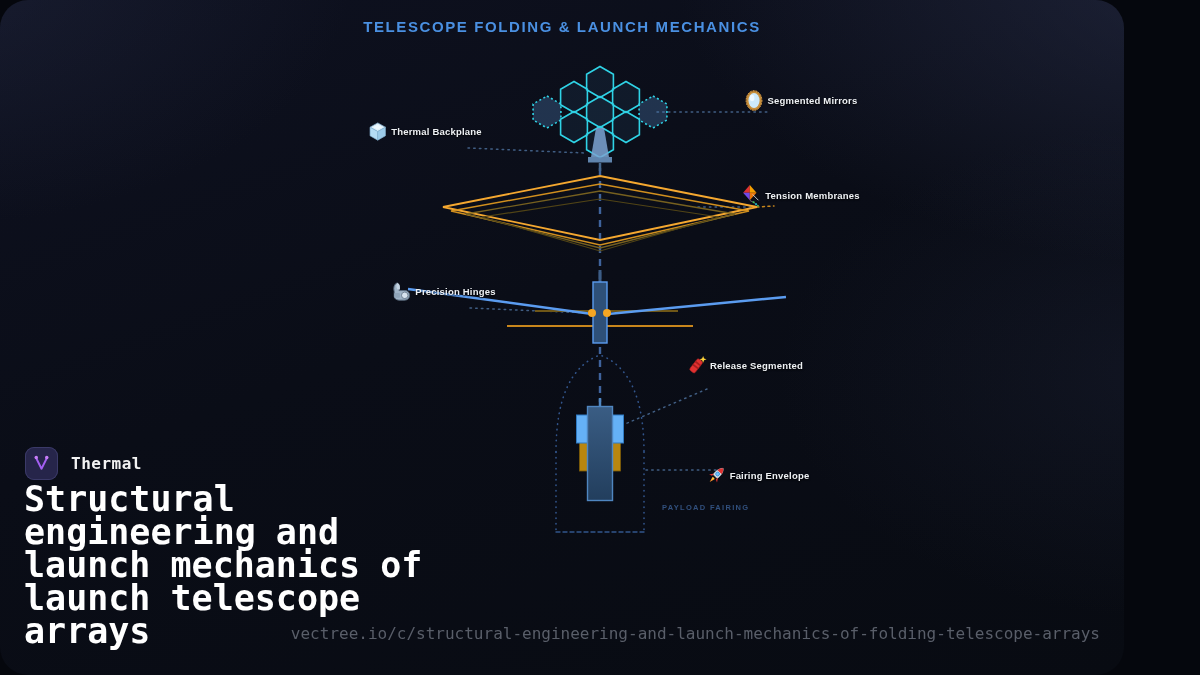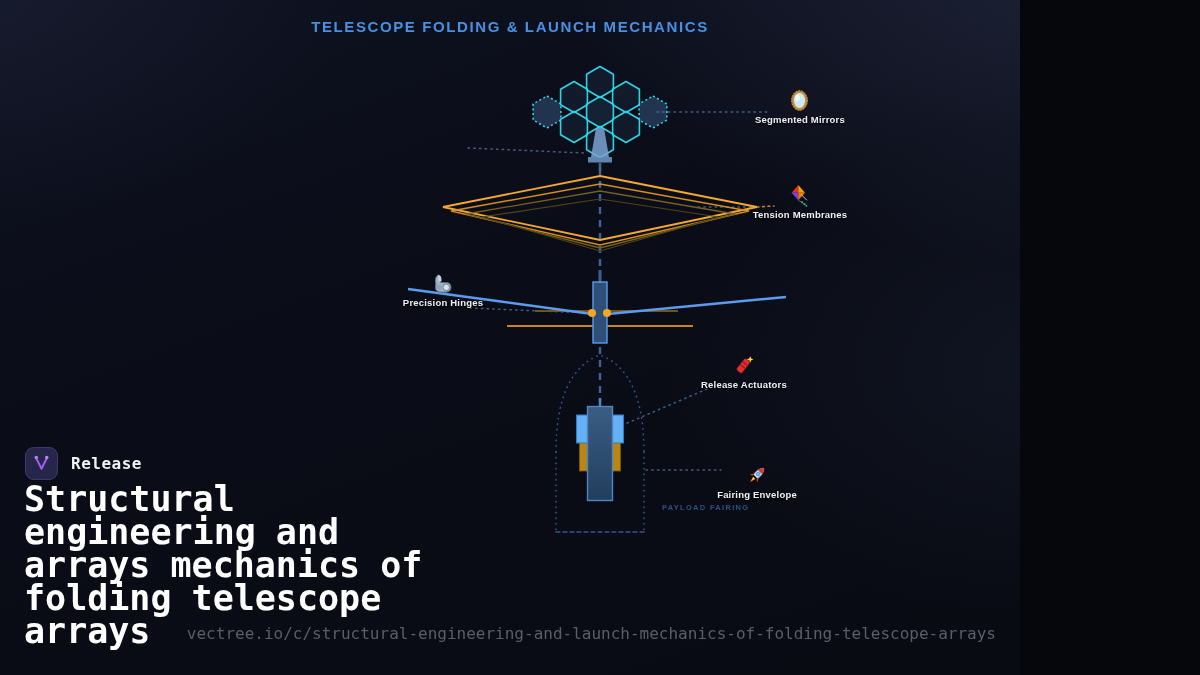--- a/index.html
+++ b/index.html
@@ -1,31 +1,32 @@
 <!DOCTYPE html>
 <html><head>
 <meta charset="utf-8">
 <style>
   html,body{margin:0;padding:0;background:#05070d;}
   .canvas{
-    position:relative;width:1020px;height:675px;overflow:hidden;
+    position:relative;width:1124px;height:675px;overflow:hidden;
     background:
       radial-gradient(900px 500px at 108% -5%, rgba(46,52,82,.55), rgba(46,52,82,0) 60%),
       radial-gradient(700px 420px at -6% -4%, rgba(40,46,72,.40), rgba(40,46,72,0) 60%),
       radial-gradient(600px 380px at 104% 55%, rgba(36,42,66,.30), rgba(36,42,66,0) 65%),
       linear-gradient(160deg,#0e1120 0%,#0a0d17 45%,#080b12 100%);
     font-family:"Liberation Sans",sans-serif;
+    border-radius:28px;
   }
   .page-title{
     position:absolute;top:18px;left:0;width:100%;text-align:center;
     font-size:15px;font-weight:bold;letter-spacing:1.6px;color:#4a90e2;
   }
   .diagram-svg{position:absolute;left:0;top:0;}
   .callout{
-    position:absolute;display:flex;flex-direction:column;align-items:center;gap:2px;
+    position:absolute;display:flex;flex-direction:row;align-items:center;gap:2px;
     transform:translateX(-50%);
   }
   .c-icon{width:23px;height:23px;display:block;}
   .c-icon svg{width:23px;height:23px;display:block;}
   .c-label{
     font-size:9.5px;font-weight:bold;color:#eef1f4;white-space:nowrap;
     letter-spacing:.2px;text-shadow:0 1px 2px rgba(0,0,0,.95);
   }
   .fairing-caption{
     position:absolute;left:662px;top:494px;
@@ -127,20 +128,31 @@
     <g>
       <rect x="579.5" y="437" width="10" height="34" fill="#b9860f" stroke="#7d5c08" stroke-width="0.8"></rect>
       <rect x="610.5" y="437" width="10" height="34" fill="#b9860f" stroke="#7d5c08" stroke-width="0.8"></rect>
       <rect x="576.5" y="415" width="11.5" height="28" fill="#65b1f6" stroke="#2f7bc4" stroke-width="1"></rect>
       <rect x="612" y="415" width="11.5" height="28" fill="#65b1f6" stroke="#2f7bc4" stroke-width="1"></rect>
       <path d="M600,398 V407" stroke="#4f86c0" stroke-width="2.5"></path>
       <rect x="587.5" y="406.5" width="25" height="94" fill="url(#bodyGrad)" stroke="#4f86c0" stroke-width="1.4"></rect>
     </g>
   </svg>
 
+  <div class="callout" style="left:424px;top:120px;">
+    <span class="c-icon">
+      <svg viewBox="0 0 24 24">
+        <polygon points="12,3 20,7.5 12,12 4,7.5" fill="#ddeffa" stroke="#8ab8d8" stroke-width=".7"></polygon>
+        <polygon points="4,7.5 12,12 12,21 4,16.5" fill="#b5dcf4" stroke="#8ab8d8" stroke-width=".7"></polygon>
+        <polygon points="20,7.5 12,12 12,21 20,16.5" fill="#9ccbe9" stroke="#8ab8d8" stroke-width=".7"></polygon>
+        <polygon points="12,5 17,7.5 12,10 7,7.5" fill="#f2fbff" opacity=".8"></polygon>
+      </svg>
+    </span>
+    <span class="c-label">Thermal Backplane</span>
+  </div>
 
   <div class="callout" style="left:800px;top:89px;">
     <span class="c-icon">
       <svg viewBox="0 0 24 24">
         <ellipse cx="12" cy="12" rx="8.2" ry="10.2" fill="#c98f3a" stroke="#8a5a20" stroke-width="1"></ellipse>
         <ellipse cx="12" cy="12" rx="8.2" ry="10.2" fill="none" stroke="#e8b868" stroke-width=".8" stroke-dasharray="1.5 1.5"></ellipse>
         <ellipse cx="12" cy="12" rx="5.8" ry="7.8" fill="#cdeafb"></ellipse>
         <ellipse cx="10" cy="9.5" rx="2.4" ry="3.4" fill="#eef9ff"></ellipse>
       </svg>
     </span>
@@ -157,21 +169,21 @@
         <path d="M10,17 C12,19 14,18 15,20 C16,22 18,21 19,23" fill="none" stroke="#9aa0a6" stroke-width=".7"></path>
         <circle cx="14" cy="19" r="1.1" fill="#40c057"></circle>
         <circle cx="16.5" cy="21" r="1.1" fill="#15aabf"></circle>
         <circle cx="18.5" cy="22.8" r="1" fill="#40c057"></circle>
         <path d="M13,11 L19,17" stroke="#d9dde2" stroke-width=".9"></path>
       </svg>
     </span>
     <span class="c-label">Tension Membranes</span>
   </div>
 
-  <div class="callout" style="left:443px;top:272px;">
+  <div class="callout" style="left:443px;top:280px;">
     <span class="c-icon">
       <svg viewBox="0 0 24 24">
         <path d="M7,3 C4,4 3,8 4,12 L4,17 C4,19 6,21 9,21 L15,21 C18,21 20,19 20,16 C20,13 18,11 15,11 L9,11 L9,7 C9,5 8.5,3.5 7,3 Z" fill="#9fb3c6" stroke="#5a6b7d" stroke-width="1"></path>
         <path d="M7,3 C9,3.5 10,5 10,7 L10,10 L8,10 C6,9 6,5 7,3 Z" fill="#c3d3e2"></path>
         <circle cx="15" cy="16" r="3.4" fill="#d7e3ee" stroke="#5a6b7d" stroke-width=".8"></circle>
         <rect x="4" y="13.5" width="6" height="5" rx="1" fill="#8fa4b8"></rect>
       </svg>
     </span>
     <span class="c-label">Precision Hinges</span>
   </div>
@@ -181,21 +193,21 @@
       <svg viewBox="0 0 24 24">
         <g transform="rotate(38 12 12)">
           <rect x="8.5" y="5" width="7" height="15" rx="2" fill="#e03131" stroke="#9c2020" stroke-width=".6"></rect>
           <rect x="8.5" y="8.5" width="7" height="1.8" fill="#a61e1e"></rect>
           <rect x="8.5" y="12.5" width="7" height="1.8" fill="#a61e1e"></rect>
           <path d="M12,5 C12,3.5 13,3 13.5,2" stroke="#caa53f" stroke-width="1" fill="none"></path>
         </g>
         <path d="M19,2 L20,4.6 L22.6,5.6 L20,6.6 L19,9.2 L18,6.6 L15.4,5.6 L18,4.6 Z" fill="#ffd43b"></path>
       </svg>
     </span>
-    <span class="c-label">Release Actuators</span>
+    <span class="c-label">Release Segmented</span>
   </div>
 
   <div class="callout" style="left:757px;top:464px;">
     <span class="c-icon">
       <svg viewBox="0 0 24 24">
         <g transform="rotate(45 12 12)">
           <path d="M12,1.5 C15,4 15.8,9 15,13.5 L9,13.5 C8.2,9 9,4 12,1.5 Z" fill="#dde3e8" stroke="#9aa4ad" stroke-width=".6"></path>
           <path d="M12,1.5 C13.8,3 14.6,5 14.9,7 L9.1,7 C9.4,5 10.2,3 12,1.5 Z" fill="#e03131"></path>
           <circle cx="12" cy="9.8" r="2" fill="#74c0fc" stroke="#1c7ed6" stroke-width=".7"></circle>
           <polygon points="9.2,12 6.2,16.5 9.2,15.2" fill="#e03131"></polygon>
@@ -211,20 +223,20 @@
   <div class="fairing-caption">PAYLOAD FAIRING</div>
 
   <div class="brand-row">
     <span class="brand-logo">
       <svg width="21" height="21" viewBox="0 0 24 24">
         <path d="M6,6 L12,18 L18,6" fill="none" stroke="#a35ff2" stroke-width="2.2" stroke-linecap="round" stroke-linejoin="round"></path>
         <circle cx="6" cy="5" r="2" fill="#c77df7"></circle>
         <circle cx="18" cy="5" r="2" fill="#c77df7"></circle>
       </svg>
     </span>
-    <span class="brand-name">Release</span>
-  </div>
-
-  <div class="main-heading">Structural engineering and arrays mechanics of folding telescope arrays</div>
+    <span class="brand-name">Thermal</span>
+  </div>
+
+  <div class="main-heading">Structural engineering and launch mechanics of launch telescope arrays</div>
 
   <div class="footer-url">vectree.io/c/structural-engineering-and-launch-mechanics-of-folding-telescope-arrays</div>
 
 </div>
 
 </body></html>

